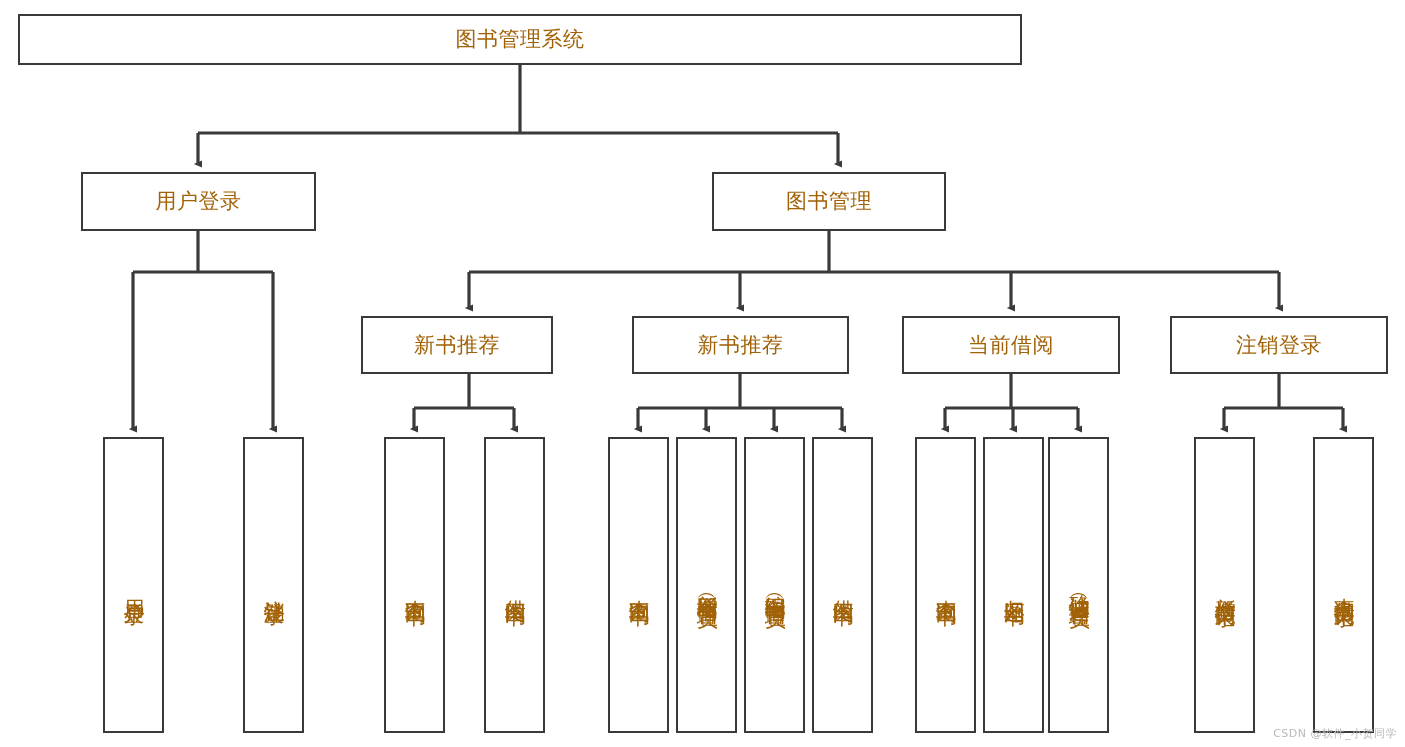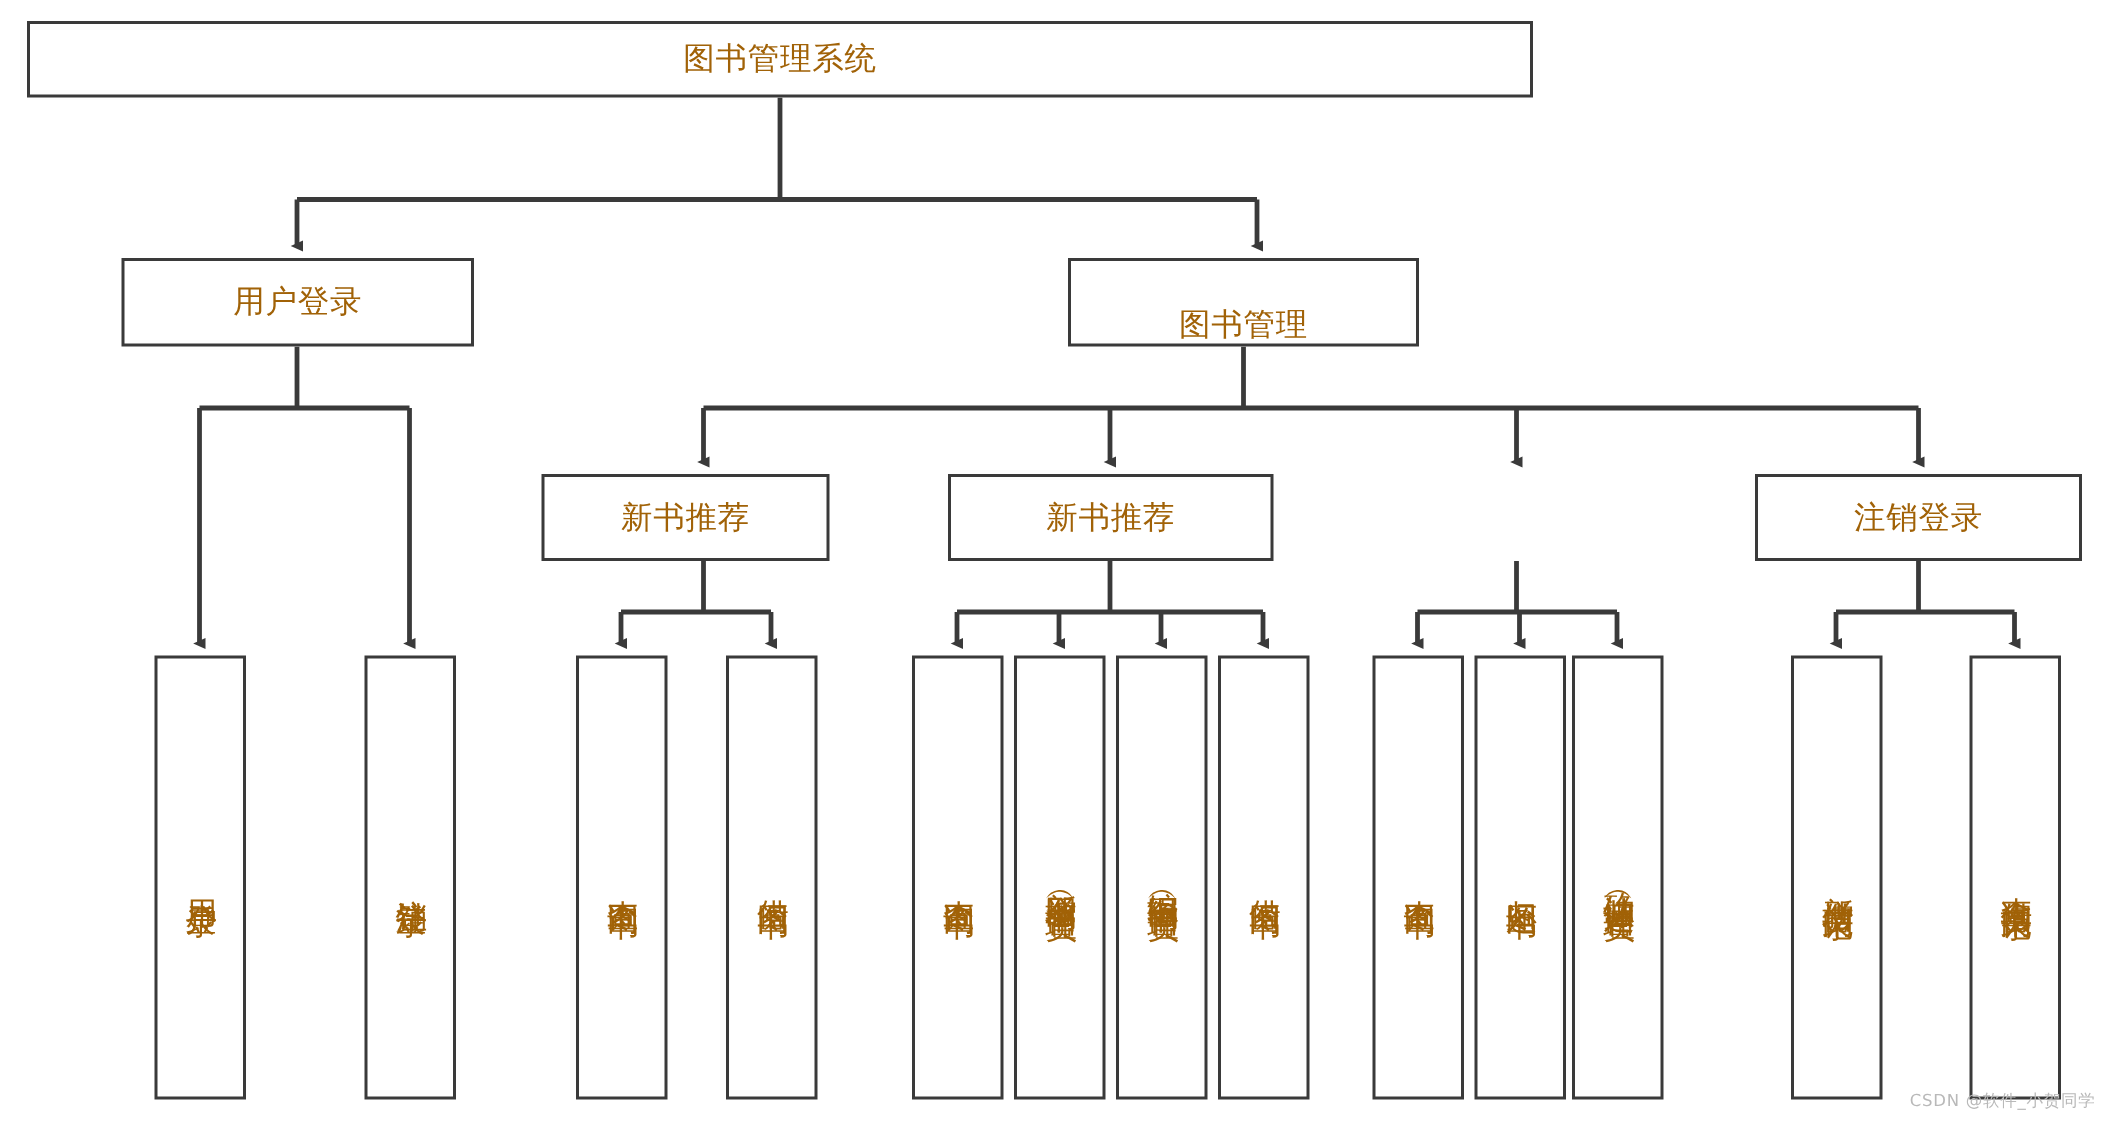--- a/index.html
+++ b/index.html
@@ -129,32 +129,35 @@
   </svg>
 
   <div class="node horiz" style="left:18px; top:14px; width:1004px; height:51px;">
     <span class="node-label">图书管理系统</span>
   </div>
 
   <div class="node horiz" style="left:81px; top:172px; width:235px; height:59px;">
     <span class="node-label">用户登录</span>
   </div>
 
-  <div class="node horiz" style="left:712px; top:172px; width:234px; height:59px;align-items:flex-end;">
+  <div class="node horiz" style="left:712px; top:172px; width:234px; height:59px;">
     <span class="node-label">图书管理</span>
   </div>
 
   <div class="node horiz" style="left:361px; top:316px; width:192px; height:58px;">
     <span class="node-label">新书推荐</span>
   </div>
 
   <div class="node horiz" style="left:632px; top:316px; width:217px; height:58px;">
     <span class="node-label">新书推荐</span>
   </div>
 
+  <div class="node horiz" style="left:902px; top:316px; width:218px; height:58px;">
+    <span class="node-label">当前借阅</span>
+  </div>
 
   <div class="node horiz" style="left:1170px; top:316px; width:218px; height:58px;">
     <span class="node-label">注销登录</span>
   </div>
 
   <div class="node vert" style="left:103px; top:437px; width:61px; height:296px;">
     <span class="node-label">用户登录</span>
   </div>
 
   <div class="node vert" style="left:243px; top:437px; width:61px; height:296px;">

